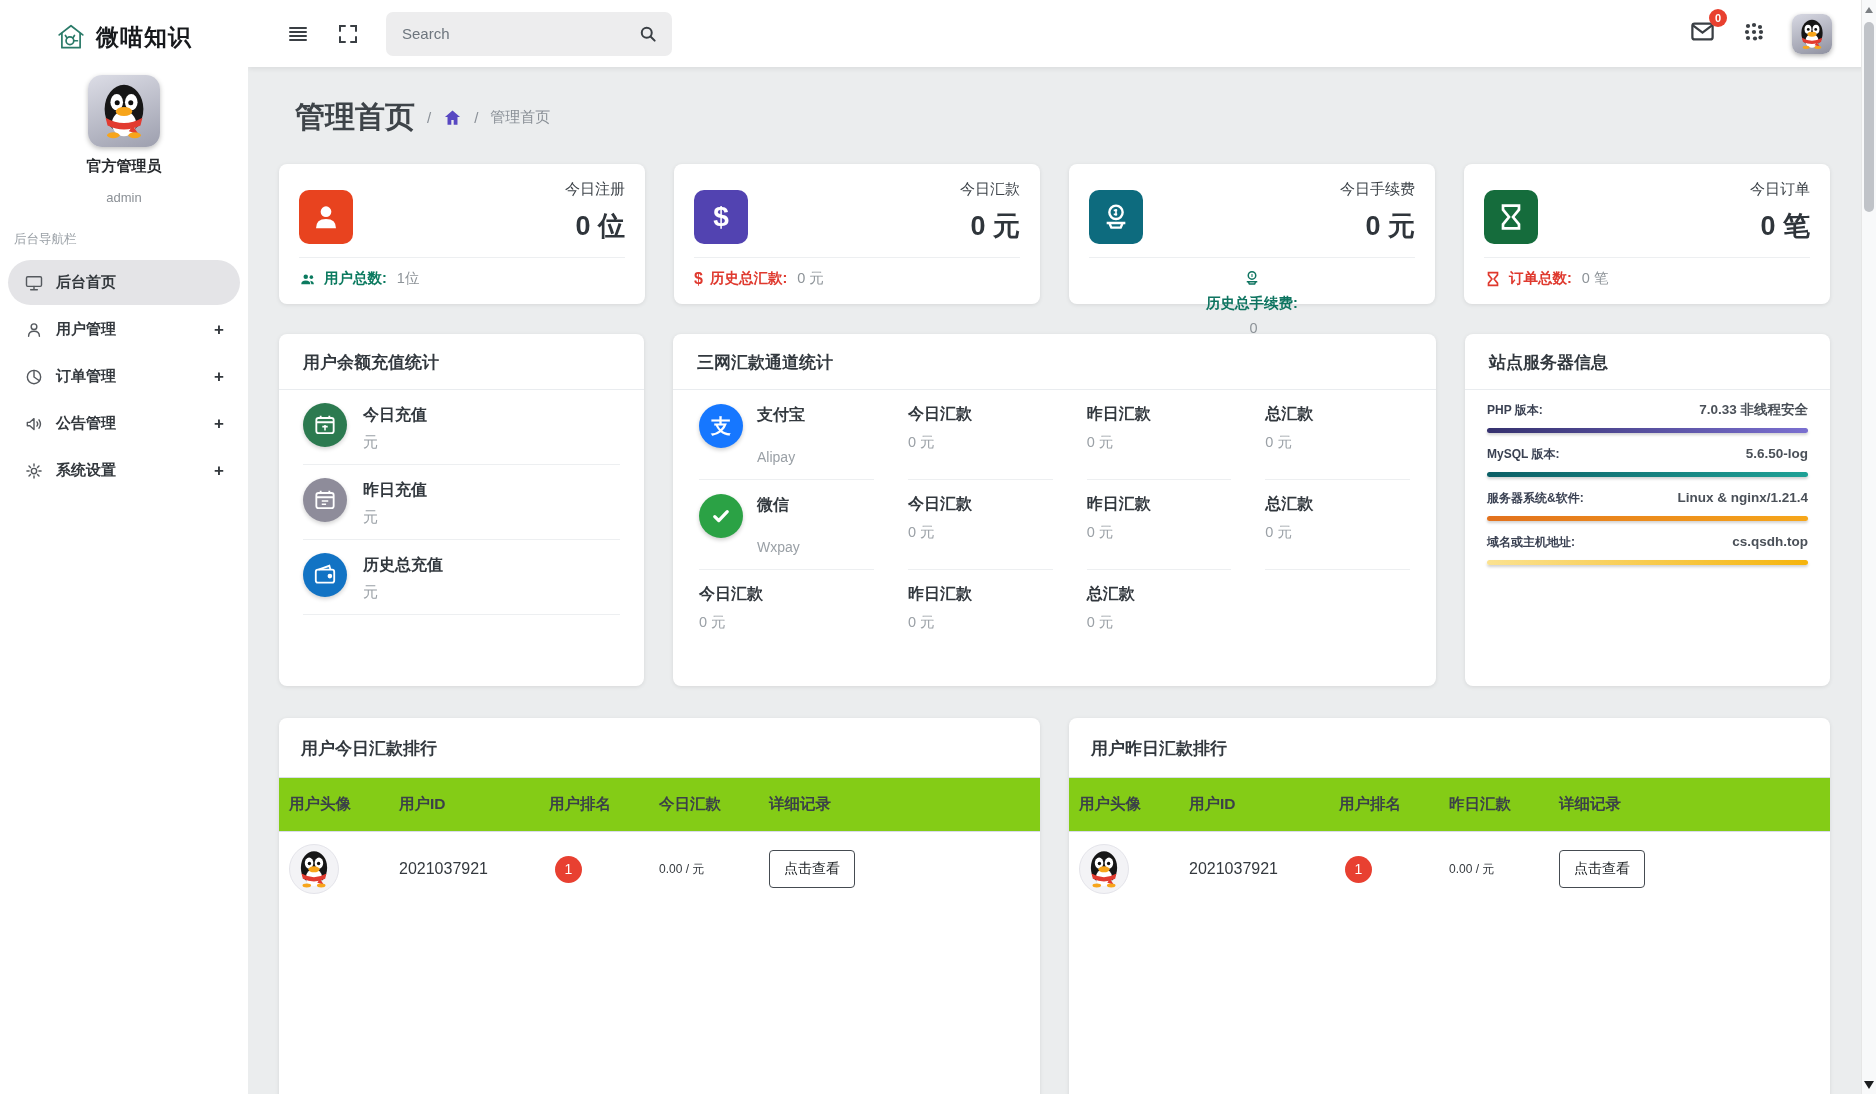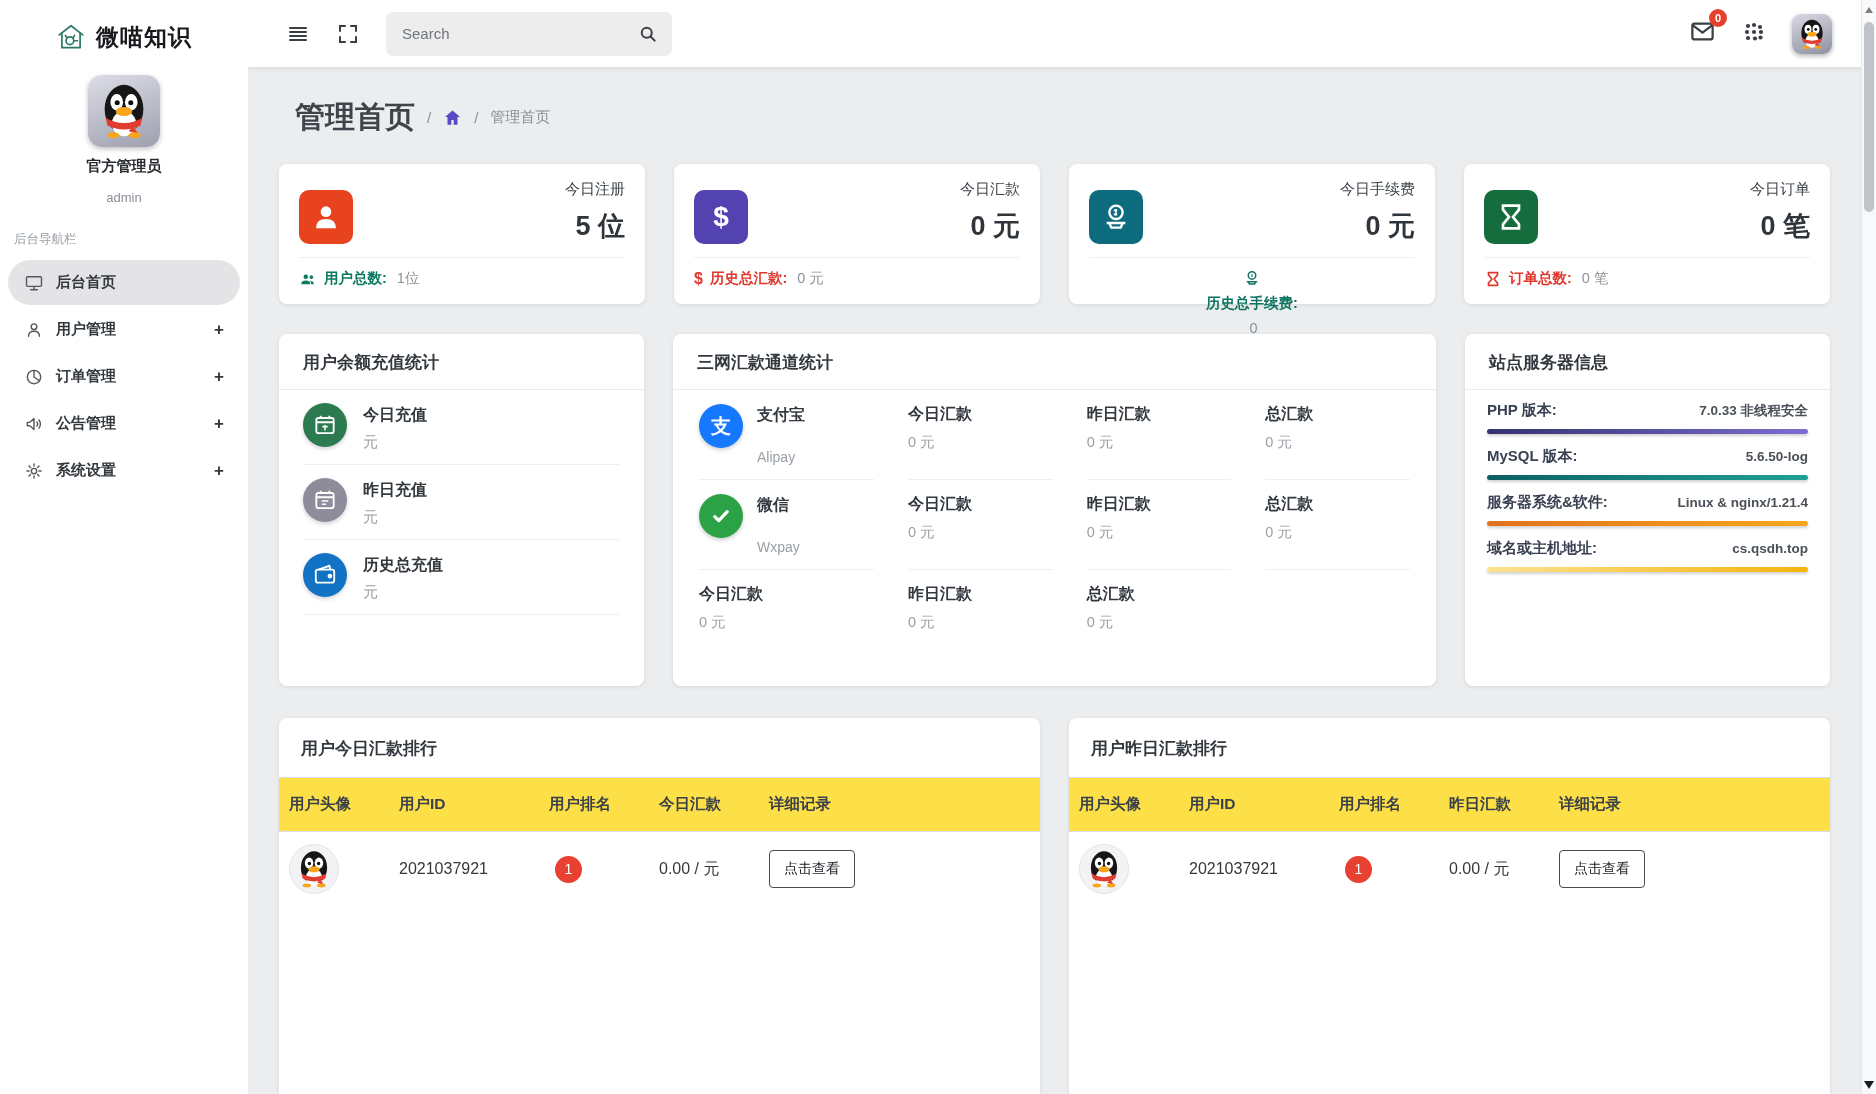--- a/index.html
+++ b/index.html
@@ -77,35 +77,35 @@
   .ch-ico{width:44px;height:44px;border-radius:50%;display:flex;align-items:center;justify-content:center;box-shadow:0 2px 4px rgba(0,0,0,.2);flex-shrink:0;color:#fff;}
   .ch-ico .cn{font-size:20px;font-weight:bold;color:#fff;}
   .ch-ico svg{width:30px;height:30px;}
   .ch-name{font-size:16px;font-weight:bold;color:#32383e;margin-top:1px;}
   .ch-sub{font-size:14px;color:#9aa0a6;margin-top:23px;}
   .ch-stat-label{font-size:16px;font-weight:bold;color:#32383e;}
   .ch-stat-value{font-size:14.5px;color:#9aa0a6;margin-top:8px;}
 
   .sv-row{padding:11px 22px 2px;}
   .sv-line{display:flex;justify-content:space-between;align-items:baseline;}
-  .sv-label{font-size:15px;font-weight:bold;color:#3a4152;}
+  .sv-label{font-size:12px;font-weight:bold;color:#3a4152;}
   .sv-value{font-size:13.5px;font-weight:bold;color:#4a5058;}
   .sv-bar{height:5px;border-radius:3px;margin-top:9px;box-shadow:0 2px 3px rgba(0,0,0,.18);}
 
   .row3{display:flex;gap:29px;margin-top:32px;}
   .table-card{flex:1;background:#fff;border-radius:8px;box-shadow:0 1px 4px rgba(0,0,0,.09);height:420px;box-sizing:border-box;overflow:hidden;}
   .table-title{padding:19px 22px 17px;font-size:17px;font-weight:bold;color:#32383e;}
-  .tbl-head{display:grid;grid-template-columns:110px 150px 110px 110px 1fr;background:#fde047;border-top:1px solid #d9dcec;border-bottom:1px solid #d9dcec;padding:16px 0 16px 10px;}
+  .tbl-head{display:grid;grid-template-columns:110px 150px 110px 110px 1fr;background:#84cc16;border-top:1px solid #d9dcec;border-bottom:1px solid #d9dcec;padding:16px 0 16px 10px;}
   .tbl-head span{font-size:15.5px;font-weight:bold;color:#3b4148;}
   .tbl-row{display:grid;grid-template-columns:110px 150px 110px 110px 1fr;align-items:center;padding:12px 0 12px 10px;}
   .row-avatar{width:48px;height:48px;border-radius:50%;background:#f3f3f6;border:1px solid #e4e4ea;display:flex;align-items:center;justify-content:center;overflow:hidden;}
   .row-avatar svg{width:42px;height:42px;}
   .cell-id{font-size:16px;color:#33383d;}
   .rank-badge{width:27px;height:27px;border-radius:50%;background:#e84031;color:#fff;font-size:14px;display:flex;align-items:center;justify-content:center;margin-left:6px;}
-  .cell-amount{font-size:16px;color:#33383d;}
+  .cell-amount{font-size:12px;color:#33383d;}
   .view-btn{display:inline-block;background:#fff;border:1px solid #454b51;border-radius:4px;padding:9px 14px;font-size:14px;color:#212529;cursor:pointer;font-family:inherit;}
 
   
   .scrollbar{position:absolute;right:0;top:0;width:14px;height:100%;background:#f8f9fa;border-left:1px solid #e6e6e6;z-index:10;}
   .sb-up{position:absolute;top:7px;left:3px;width:0;height:0;border-left:4px solid transparent;border-right:4px solid transparent;border-bottom:6px solid #7c8084;}
   .sb-thumb{position:absolute;top:22px;left:2px;width:10px;height:190px;border-radius:5px;background:#c0c3c8;cursor:pointer;}
   .sb-down{position:absolute;bottom:5px;left:2px;width:0;height:0;border-left:5px solid transparent;border-right:5px solid transparent;border-top:8px solid #1b1d1f;}
 
   .hide-defs{position:absolute;width:0;height:0;overflow:hidden;}
 </style>
@@ -256,21 +256,21 @@
       <div class="stat-card">
         <div class="stat-top">
           <div class="stat-ico" style="background: rgb(232, 67, 31);">
             <svg viewBox="0 0 24 24">
                 <circle cx="12" cy="8" r="4" fill="#fff"></circle>
                 <path d="M4.5 20.5 q0-7 7.5-7 q7.5 0 7.5 7 z" fill="#fff"></path>
               </svg>
           </div>
           <div class="stat-right">
             <div class="stat-label">今日注册</div>
-            <div class="stat-value">5 位</div>
+            <div class="stat-value">0 位</div>
           </div>
         </div>
         <div class="stat-divider"></div>
         <div class="stat-footer" style="color: rgb(11, 122, 95);">
           <svg class="f-ico" viewBox="0 0 24 24" fill="currentColor">
               <circle cx="9" cy="9" r="3"></circle>
               <path d="M3 19q0-5 6-5t6 5z"></path>
               <circle cx="16.5" cy="9.5" r="2.4"></circle>
               <path d="M15 14.3q4.8.6 4.8 4.7h-3.3"></path>
             </svg>

